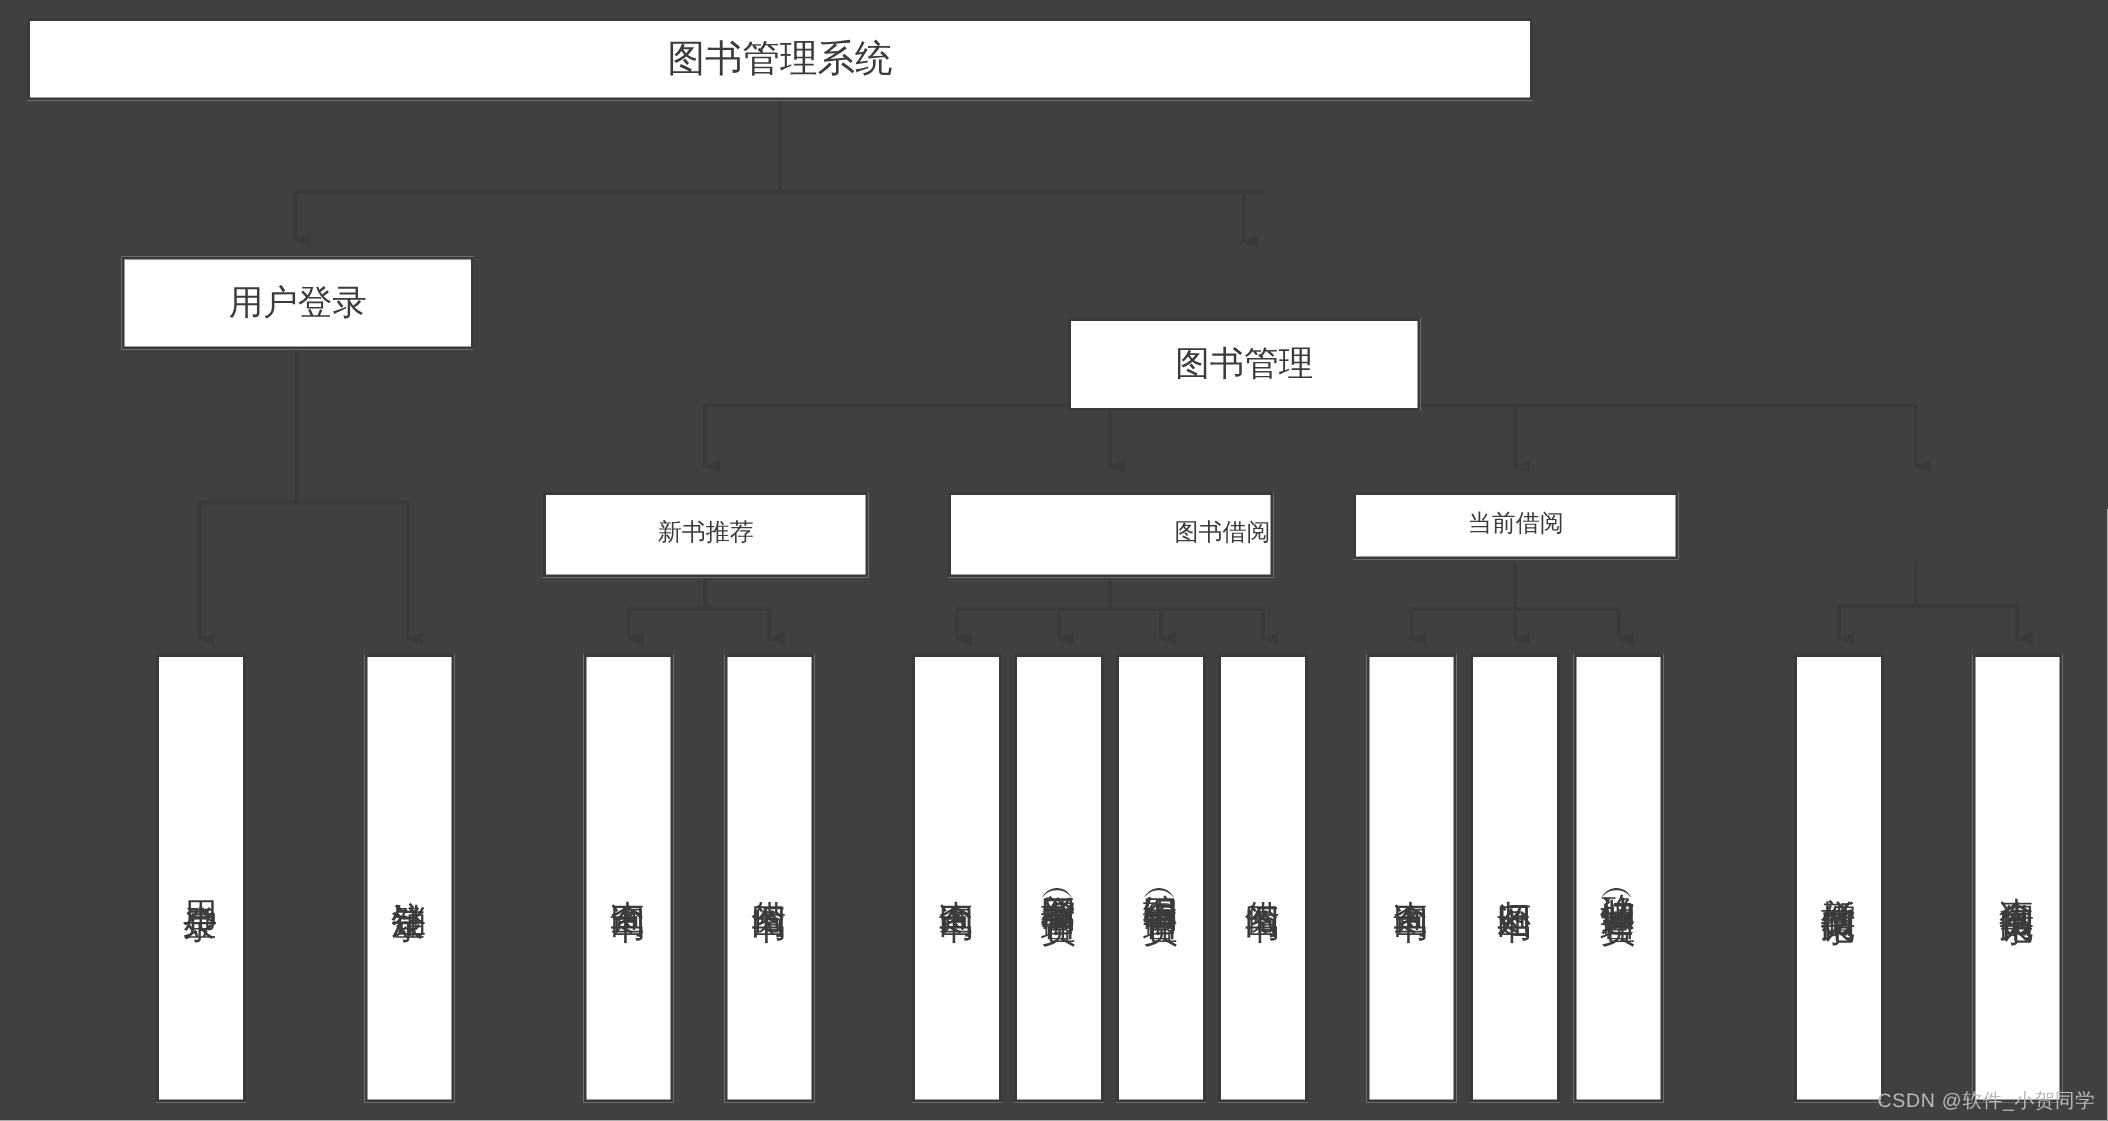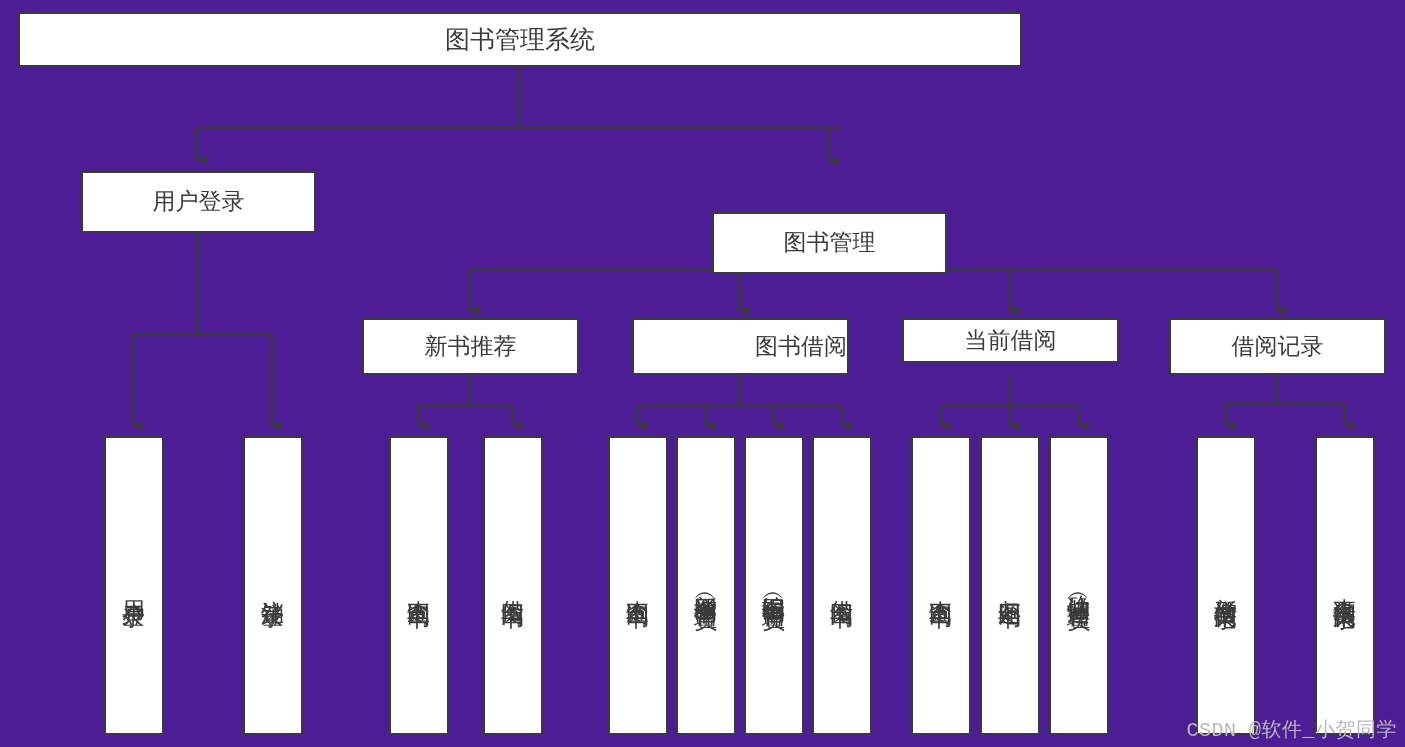--- a/index.html
+++ b/index.html
@@ -8,21 +8,21 @@
     padding: 0;
     background: #ffffff;
   }
   body {
     font-family: "Liberation Sans", "DejaVu Sans", sans-serif;
   }
   #canvas {
     position: relative;
     width: 1405px;
     height: 747px;
-    background: #4c1d95;
+    background: #404040;
     overflow: hidden;
   }
   svg.edges {
     position: absolute;
     left: 0;
     top: 0;
     width: 1405px;
     height: 747px;
     pointer-events: none;
   }
@@ -42,44 +42,44 @@
     line-height: 1.18;
     white-space: nowrap;
   }
   .node-root {
     font-size: 25px;
   }
   .node-l2 {
     font-size: 23px;
   }
   .node-l3 {
-    font-size: 23px;
+    font-size: 16px;
+    margin-top: 10px;
   }
   .node-leaf {
     font-size: 23px;
     align-items: center;
     justify-content: center;
   }
   .node-leaf .label {
     writing-mode: vertical-rl;
     text-orientation: upright;
     letter-spacing: 2px;
     line-height: 1.05;
     white-space: nowrap;
   }
   .watermark {
     position: absolute;
     right: 8px;
     bottom: 4px;
-    font-size: 20px;
+    font-size: 13px;
     color: #b9b9b9;
     letter-spacing: 0.5px;
     white-space: nowrap;
     user-select: none;
-    font-family: Liberation Mono, monospace;
   }
 </style>
 </head>
 <body>
 
 <div id="canvas">
 
   <svg class="edges" viewBox="0 0 1405 747">
     <defs>
       <marker id="arrowhead" markerWidth="9" markerHeight="11" refX="4.5" refY="10" orient="auto" markerUnits="userSpaceOnUse">
@@ -147,23 +147,20 @@
   </div>
 
   <div class="node node-l3" style="left:632px; top:318px; width:217px; height:57px;justify-content:flex-end;">
     <span class="label">图书借阅</span>
   </div>
 
   <div class="node node-l3" style="left:902px; top:318px; width:217px; height:45px;">
     <span class="label">当前借阅</span>
   </div>
 
-  <div class="node node-l3" style="left:1169px; top:318px; width:217px; height:57px;">
-    <span class="label">借阅记录</span>
-  </div>
 
   <div class="node node-leaf" style="left:104px; top:436px; width:60px; height:299px;">
     <span class="label">用户登录</span>
   </div>
 
   <div class="node node-leaf" style="left:243px; top:436px; width:60px; height:299px;">
     <span class="label">注销登录</span>
   </div>
 
   <div class="node node-leaf" style="left:389px; top:436px; width:60px; height:299px;">

